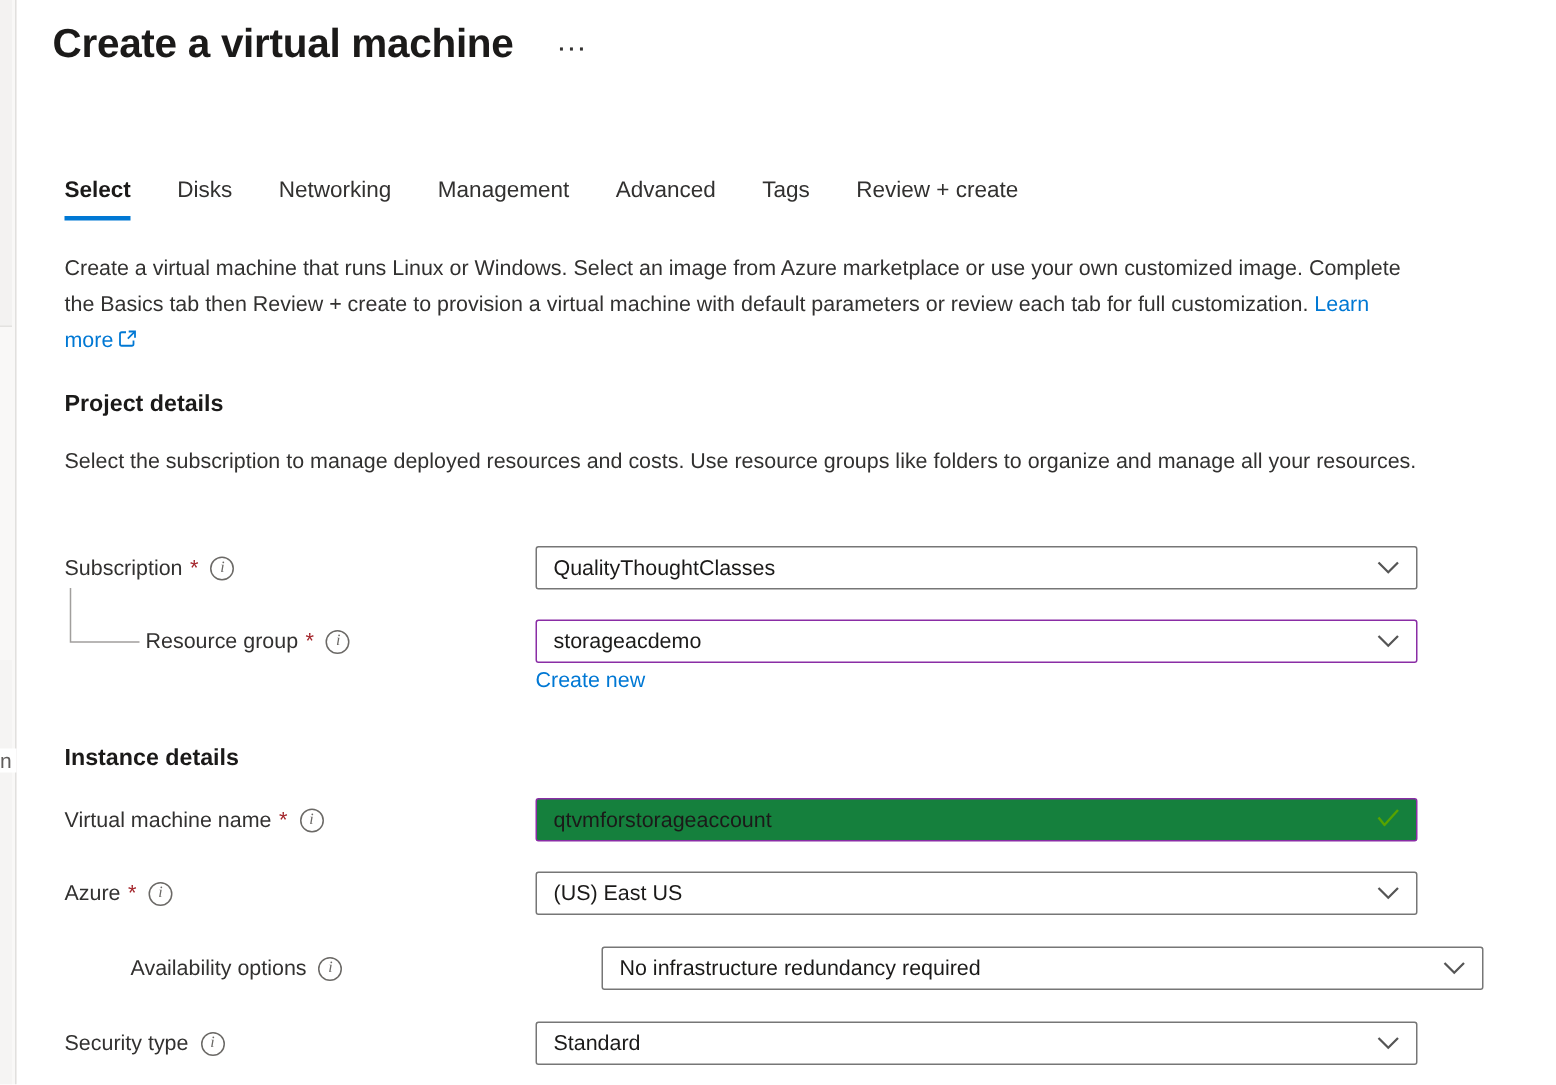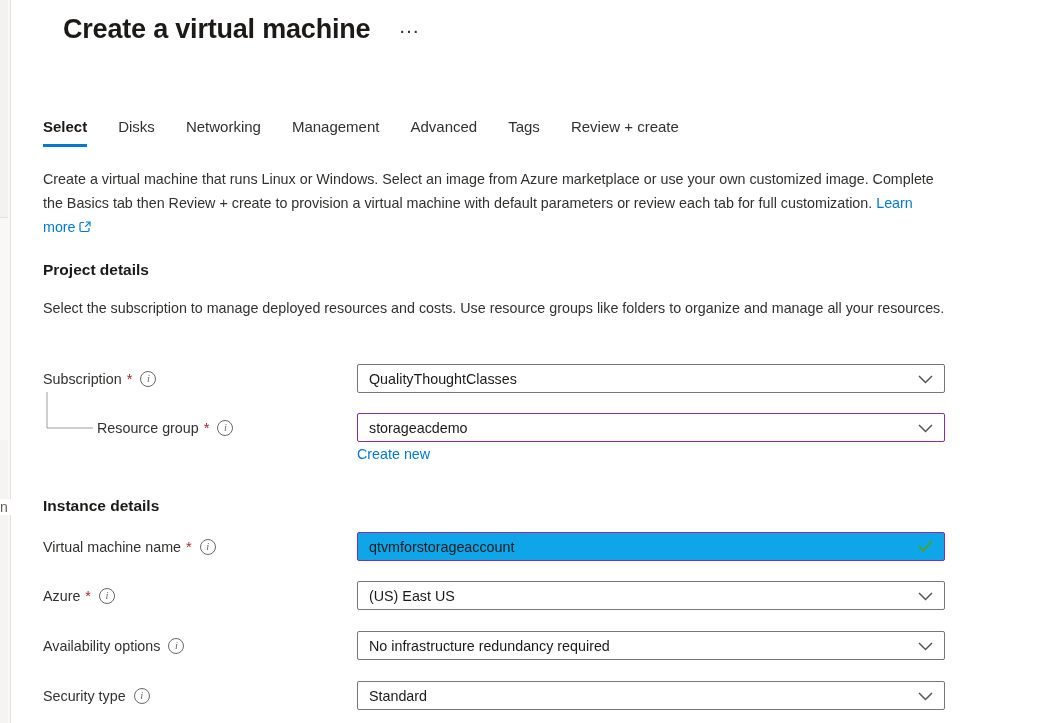--- a/index.html
+++ b/index.html
@@ -20,21 +20,21 @@
   .left-strip .seg-top { position: absolute; left: 0; top: 0; width: 8px; height: 218px; background: #f3f2f1; border-bottom: 1px solid #e3e2e0; }
   .left-strip .seg-bottom { position: absolute; left: 0; top: 440px; width: 8px; height: 283px; background: #f5f4f3; }
   .left-strip .frag {
     position: absolute; left: 0px; top: 499px; width: 11px; overflow: hidden;
     color: #605e5c; font-size: 14px; background: #ffffff;
   }
 
   .content { position: absolute; left: 12px; top: 0; width: 1025px; height: 723px; }
 
   
-  .title-row { position: absolute; left: 23px; top: 14px; display: flex; align-items: center; margin-left: 28px; }
+  .title-row { position: absolute; left: 23px; top: 14px; display: flex; align-items: center; }
   .page-title { font-size: 27px; font-weight: 700; color: #1b1a19; letter-spacing: -0.2px; }
   .more-btn {
     margin-left: 30px; margin-top: 4px;
     color: #323130; font-size: 14px; font-weight: 700; letter-spacing: 2px;
     background: none; border: none; cursor: pointer; font-family: inherit;
   }
 
   
   .tabs { position: absolute; left: 31px; top: 118px; display: flex; gap: 31px; }
   .tab {
@@ -52,39 +52,39 @@
   .h-project { top: 261px; }
   .h-instance { top: 497px; }
   .section-desc { position: absolute; left: 31px; top: 296px; width: 908px; font-size: 14.3px; line-height: 24px; color: #323130; }
 
   
   .form-row { position: absolute; left: 31px; display: flex; align-items: center; }
   .row-subscription { top: 364px; }
   .row-resource-group { top: 413px; }
   .row-vm-name { top: 532px; }
   .row-region { top: 581px; }
-  .row-availability { top: 631px; }
+  .row-availability { top: 631px; margin-left: 44px; }
   .row-security { top: 681px; }
 
   .label-col { width: 314px; display: flex; align-items: center; font-size: 14.3px; color: #323130; }
   .label-col.indent { padding-left: 54px; }
   .req { color: #a4262c; margin-left: 5px; font-size: 14.5px; }
   .info-icon {
     width: 16px; height: 16px; margin-left: 8px; border: 1px solid #6b6966; border-radius: 50%;
     color: #6b6966; font-size: 10.5px; line-height: 14px; text-align: center; flex: 0 0 auto;
     font-family: "Liberation Serif", serif; font-style: italic; cursor: default;
   }
 
   .field { width: 588px; height: 29px; border: 1px solid #767676; border-radius: 2px; background: #fff;
     display: flex; align-items: center; justify-content: space-between; padding: 0 11px; cursor: pointer; gap: 11px; }
   .field .val { font-size: 14.3px; color: #1b1a19; white-space: nowrap; }
   .field.dirty { border-color: #8a2da5; }
   .chevron { flex: 0 0 auto; margin-left: 8px; }
 
-  .textfield { width: 588px; height: 29px; border: 1px solid #8a2da5; border-radius: 2px; background: #0ea5e9;
+  .textfield { width: 588px; height: 29px; border: 1px solid #8a2da5; border-radius: 2px; background: #15803d;
     display: flex; align-items: center; padding: 0 11px; }
   .textfield input {
     flex: 1; border: none; outline: none; font-size: 14.3px; color: #1b1a19;
     font-family: inherit; background: transparent; padding: 0;
   }
   .check { flex: 0 0 auto; margin-left: 8px; }
 
   .create-new { position: absolute; left: 345px; top: 446px; font-size: 14.3px; }
 </style>
 </head>

